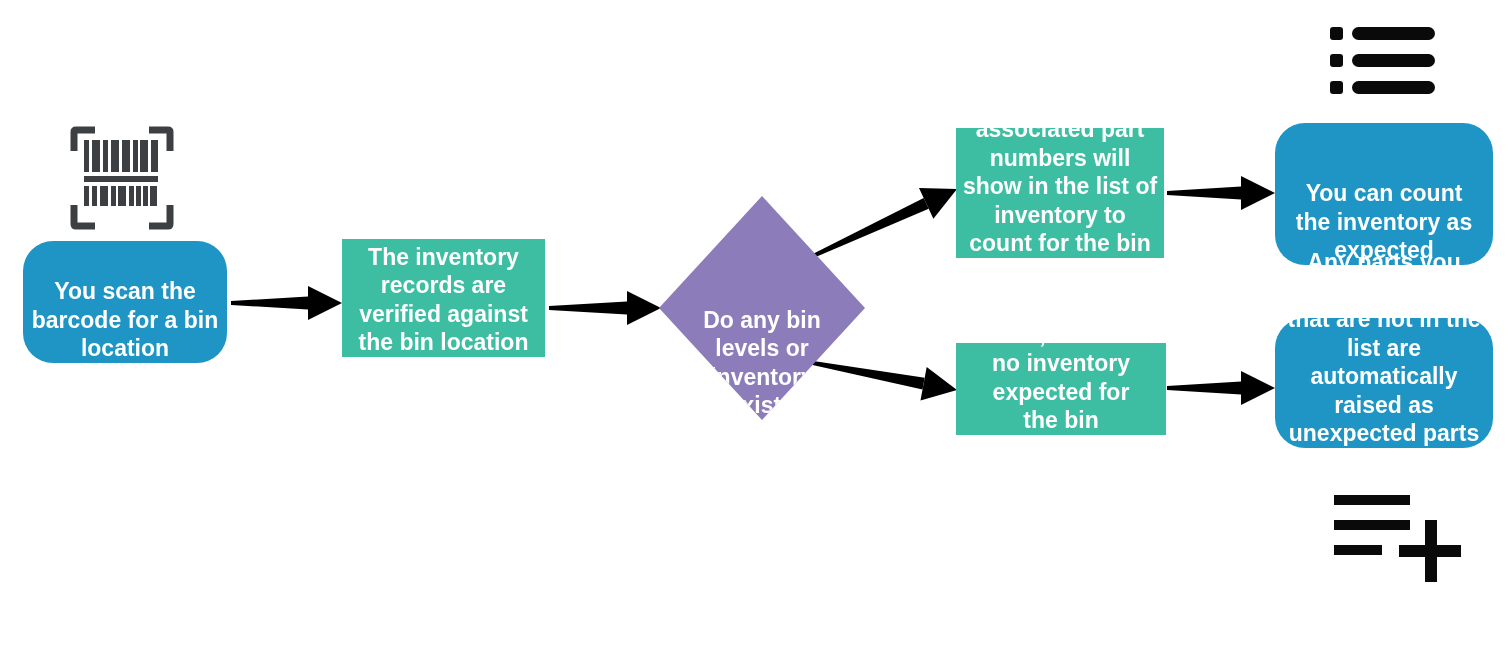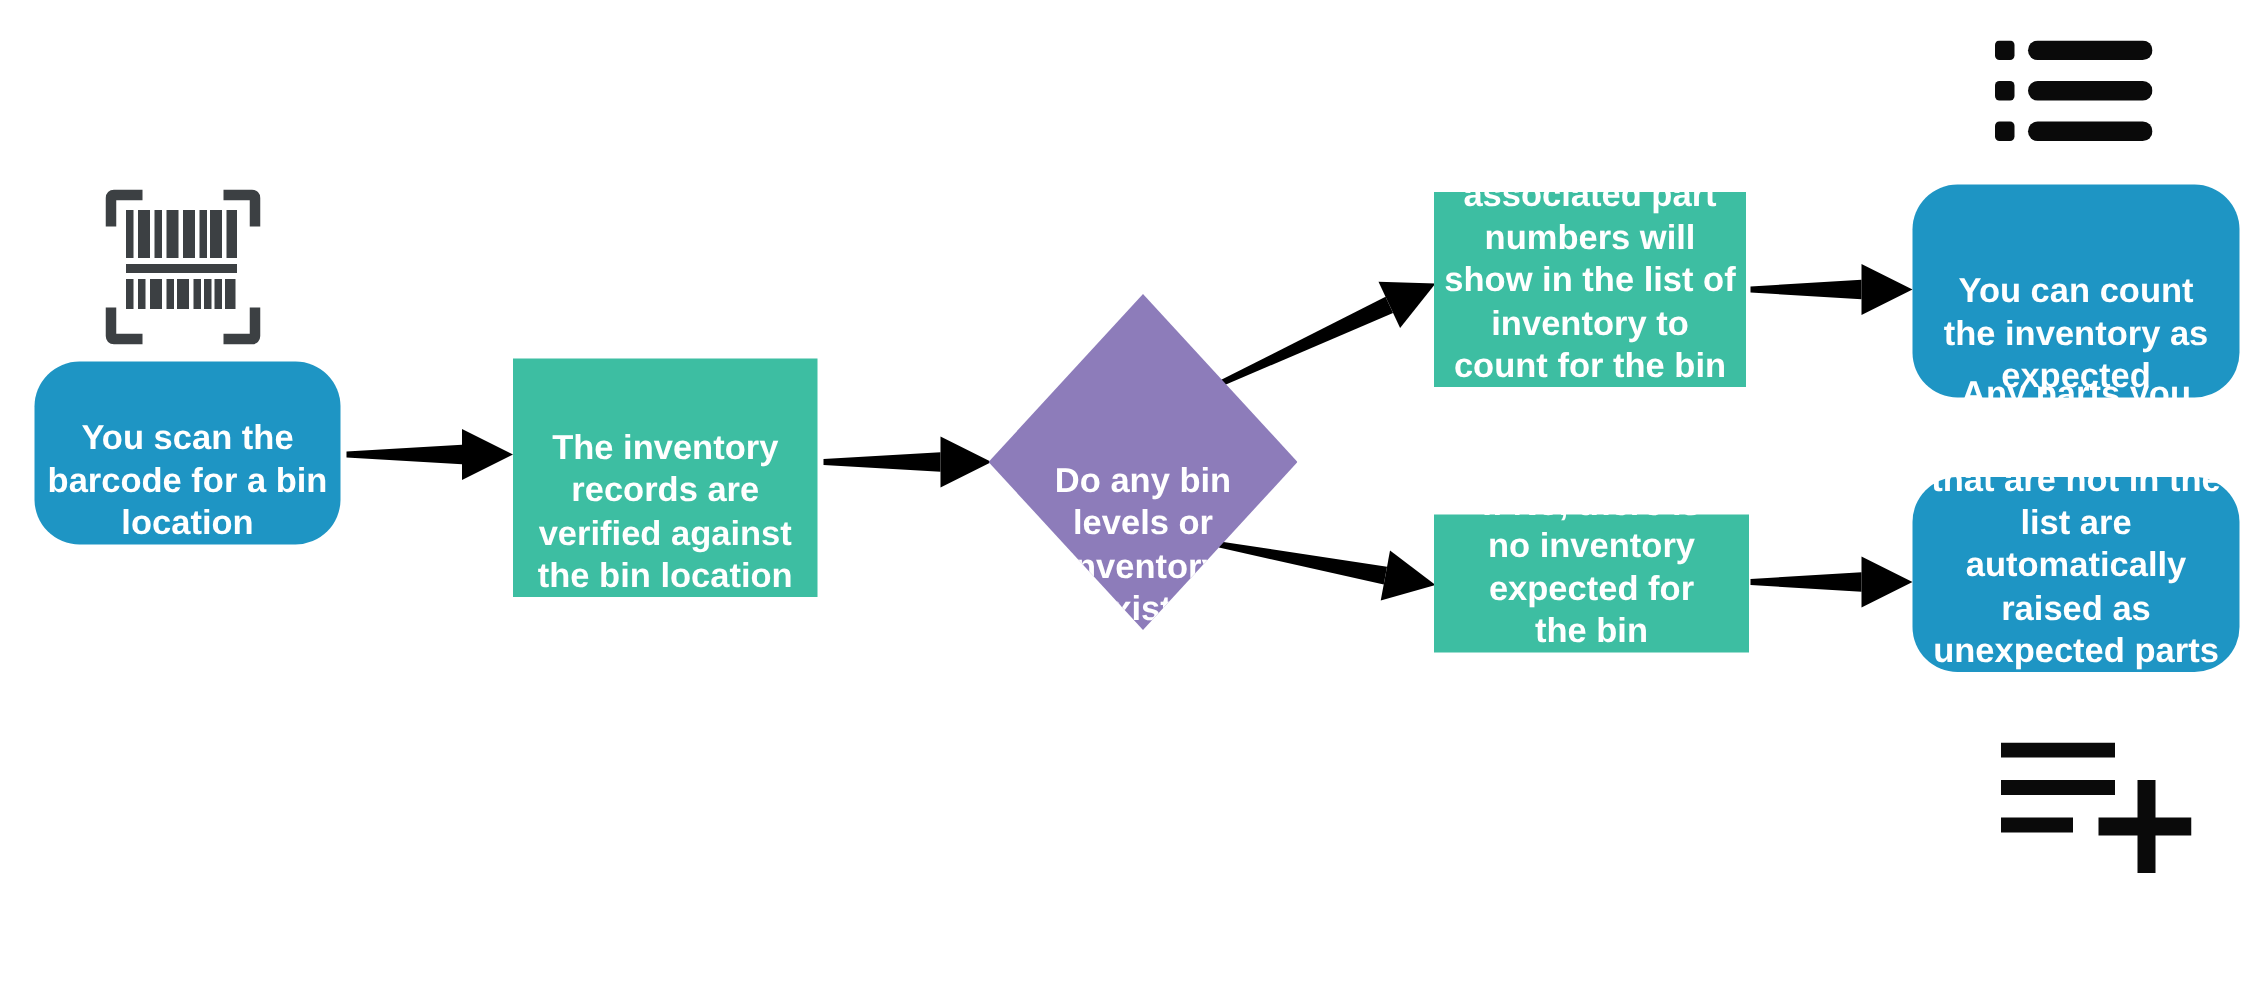--- a/index.html
+++ b/index.html
@@ -107,21 +107,21 @@
       <rect x="0" y="50" width="48" height="10"></rect>
       <rect x="91" y="25" width="12" height="62"></rect>
       <rect x="65" y="50" width="62" height="12"></rect>
     </g>
   </svg>
 
   <div class="node node-blue" style="left:23px;top:241px;width:204px;height:122px;padding:0 4px;">
     <span>You scan the barcode for a bin location</span>
   </div>
 
-  <div class="node node-green" style="left:342px;top:239px;width:203px;height:159px;padding:0 14px;">
+  <div class="node node-green" style="left:342px;top:239px;width:203px;height:118px;padding:0 14px;">
     <span>The inventory records are verified against the bin location</span>
   </div>
 
   <div class="node node-purple" style="left:659px;top:196px;width:206px;height:224px;">
     <span style="display:block;width:122px;">Do any bin levels or inventory exist?</span>
   </div>
 
   <div class="node node-green" style="left:956px;top:128px;width:208px;height:130px;padding:0 6px;">
     <span>If Yes, the associated part numbers will show in the list of inventory to count for the bin</span>
   </div>

